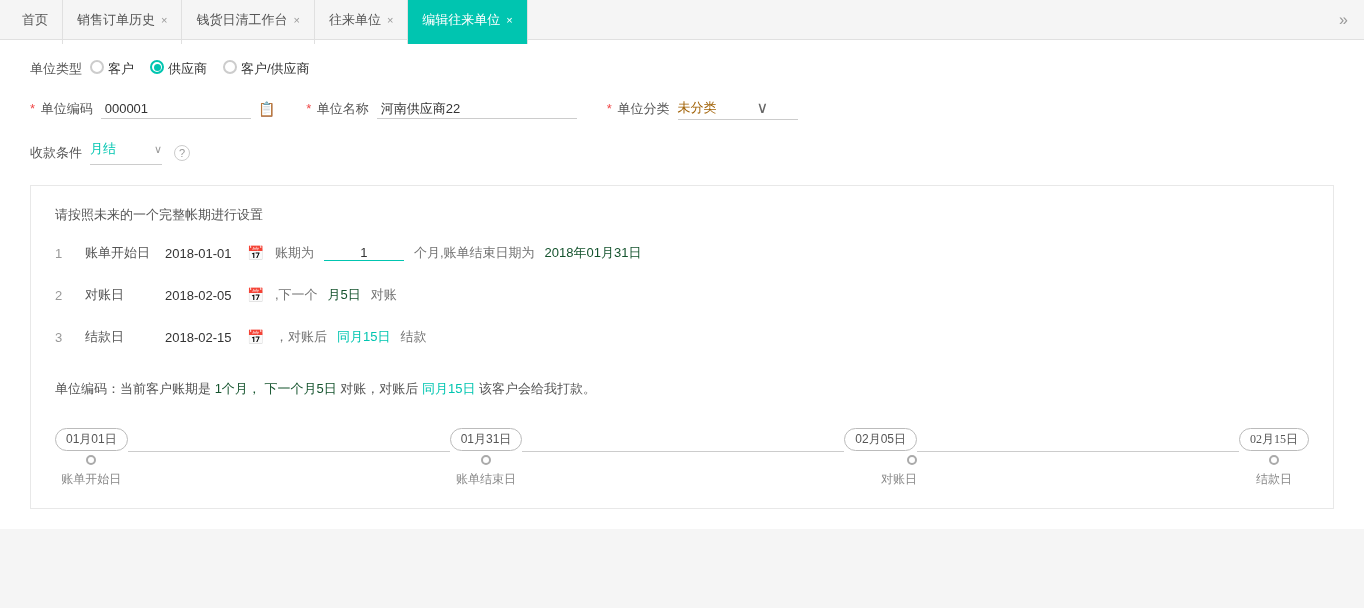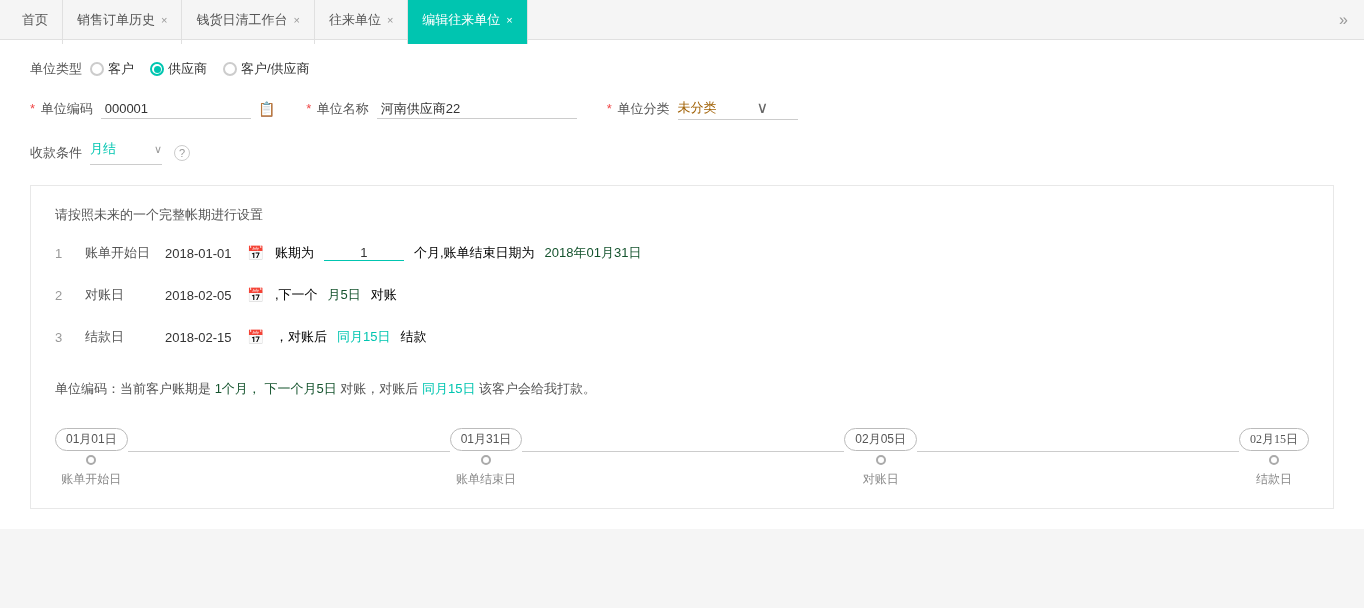--- a/index.html
+++ b/index.html
@@ -90,21 +90,21 @@
     }
 
     
     .radio-group {
       display: flex;
       align-items: center;
       gap: 16px;
     }
     .radio-item {
       display: flex;
-      align-items: center;
+      align-items: flex-start;
       gap: 4px;
       cursor: pointer;
     }
     .radio-circle {
       width: 14px;
       height: 14px;
       border-radius: 50%;
       border: 2px solid #ccc;
       display: flex;
       align-items: center;
@@ -193,21 +193,21 @@
       width: 70px;
       color: #555;
       font-size: 13px;
     }
     .period-date {
       color: #333;
       font-size: 13px;
       margin-right: 6px;
     }
     .period-desc {
-      color: #000000;
+      color: #737373;
       font-size: 13px;
     }
     .highlight-orange { color: #14532d; }
     .highlight-teal { color: #00c5b0; }
     .period-input {
       border: none;
       border-bottom: 1px solid #00c5b0;
       outline: none;
       width: 80px;
       text-align: center;
@@ -364,21 +364,21 @@
       <div style="flex:1;height:1px;background:#ccc;margin-bottom:14px;"></div>
 
       <div style="display:flex;flex-direction:column;align-items:center;">
         <div style="border:1px solid #bbb;border-radius:12px;padding:2px 10px;font-size:12px;color:#555;background:#fff;white-space:nowrap;">01月31日</div>
         <div style="width:10px;height:10px;border-radius:50%;border:2px solid #aaa;background:#fff;margin-top:4px;"></div>
         <div style="font-size:12px;color:#888;margin-top:6px;white-space:nowrap;">账单结束日</div>
       </div>
 
       <div style="flex:1;height:1px;background:#ccc;margin-bottom:14px;"></div>
 
-      <div style="display:flex;flex-direction:column;align-items:center;">
+      <div style="display:flex;flex-direction:column;align-items:flex-end;">
         <div style="border:1px solid #bbb;border-radius:12px;padding:2px 10px;font-size:12px;color:#555;background:#fff;white-space:nowrap;">02月05日</div>
         <div style="width:10px;height:10px;border-radius:50%;border:2px solid #aaa;background:#fff;margin-top:4px;"></div>
         <div style="font-size:12px;color:#888;margin-top:6px;white-space:nowrap;">对账日</div>
       </div>
 
       <div style="flex:1;height:1px;background:#ccc;margin-bottom:14px;"></div>
 
       <div style="display:flex;flex-direction:column;align-items:center;font-family:Liberation Serif, serif;">
         <div style="border:1px solid #bbb;border-radius:12px;padding:2px 10px;font-size:12px;color:#555;background:#fff;white-space:nowrap;">02月15日</div>
         <div style="width:10px;height:10px;border-radius:50%;border:2px solid #aaa;background:#fff;margin-top:4px;"></div>

